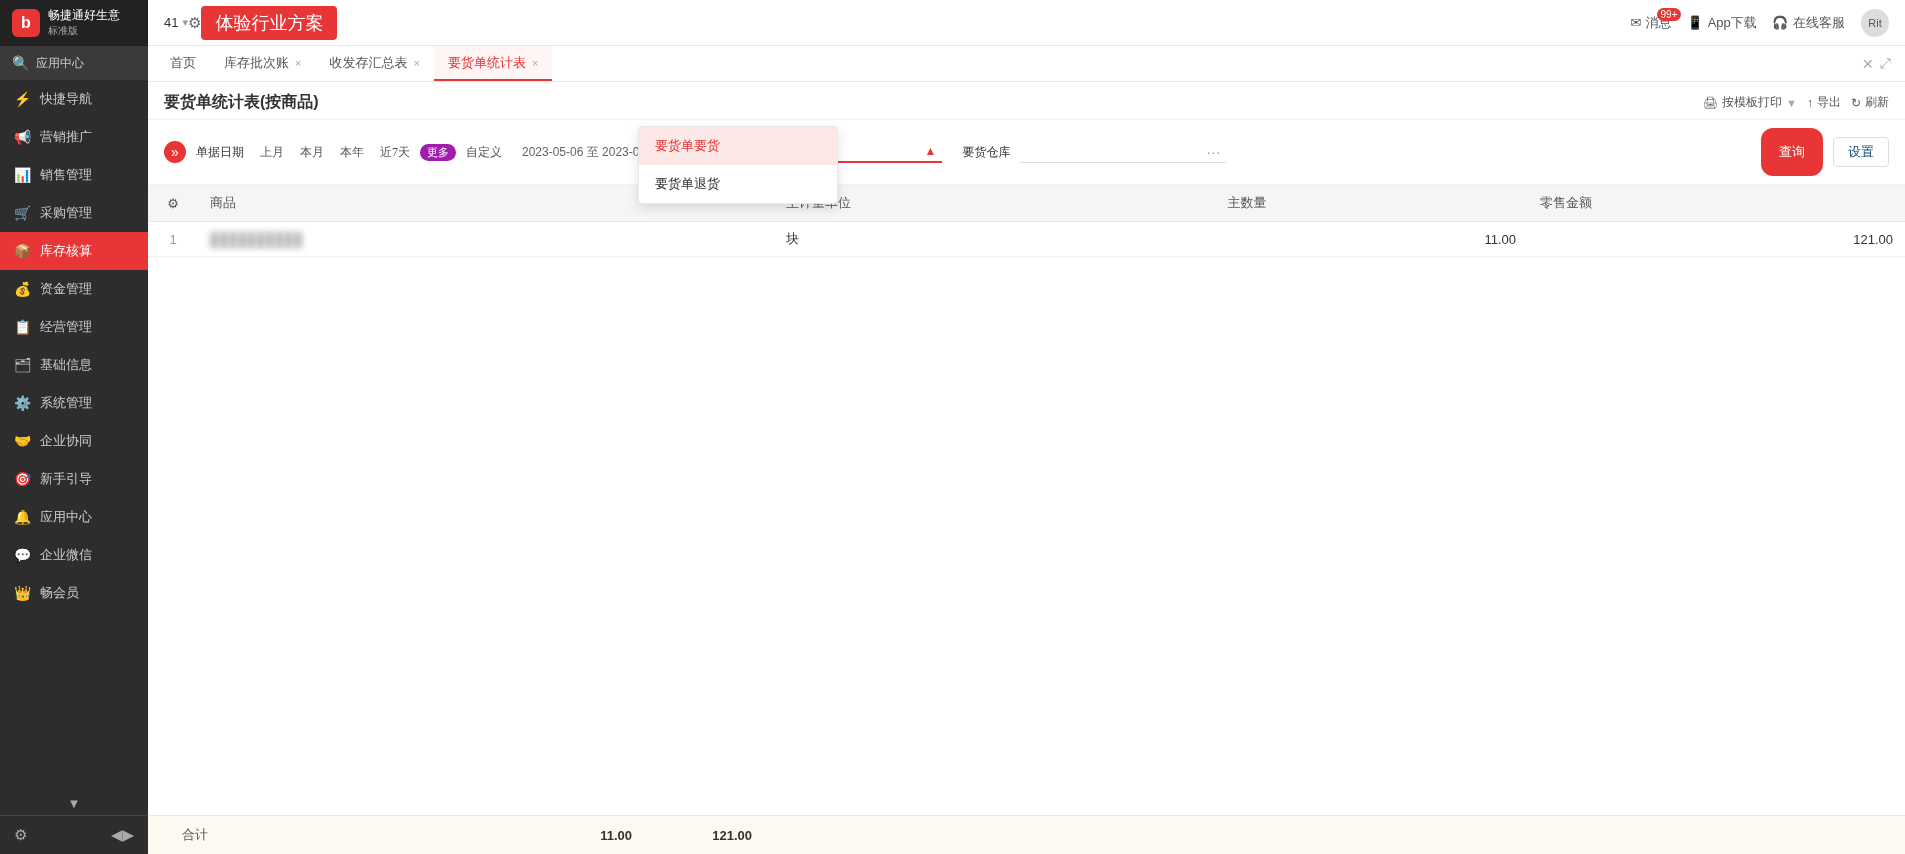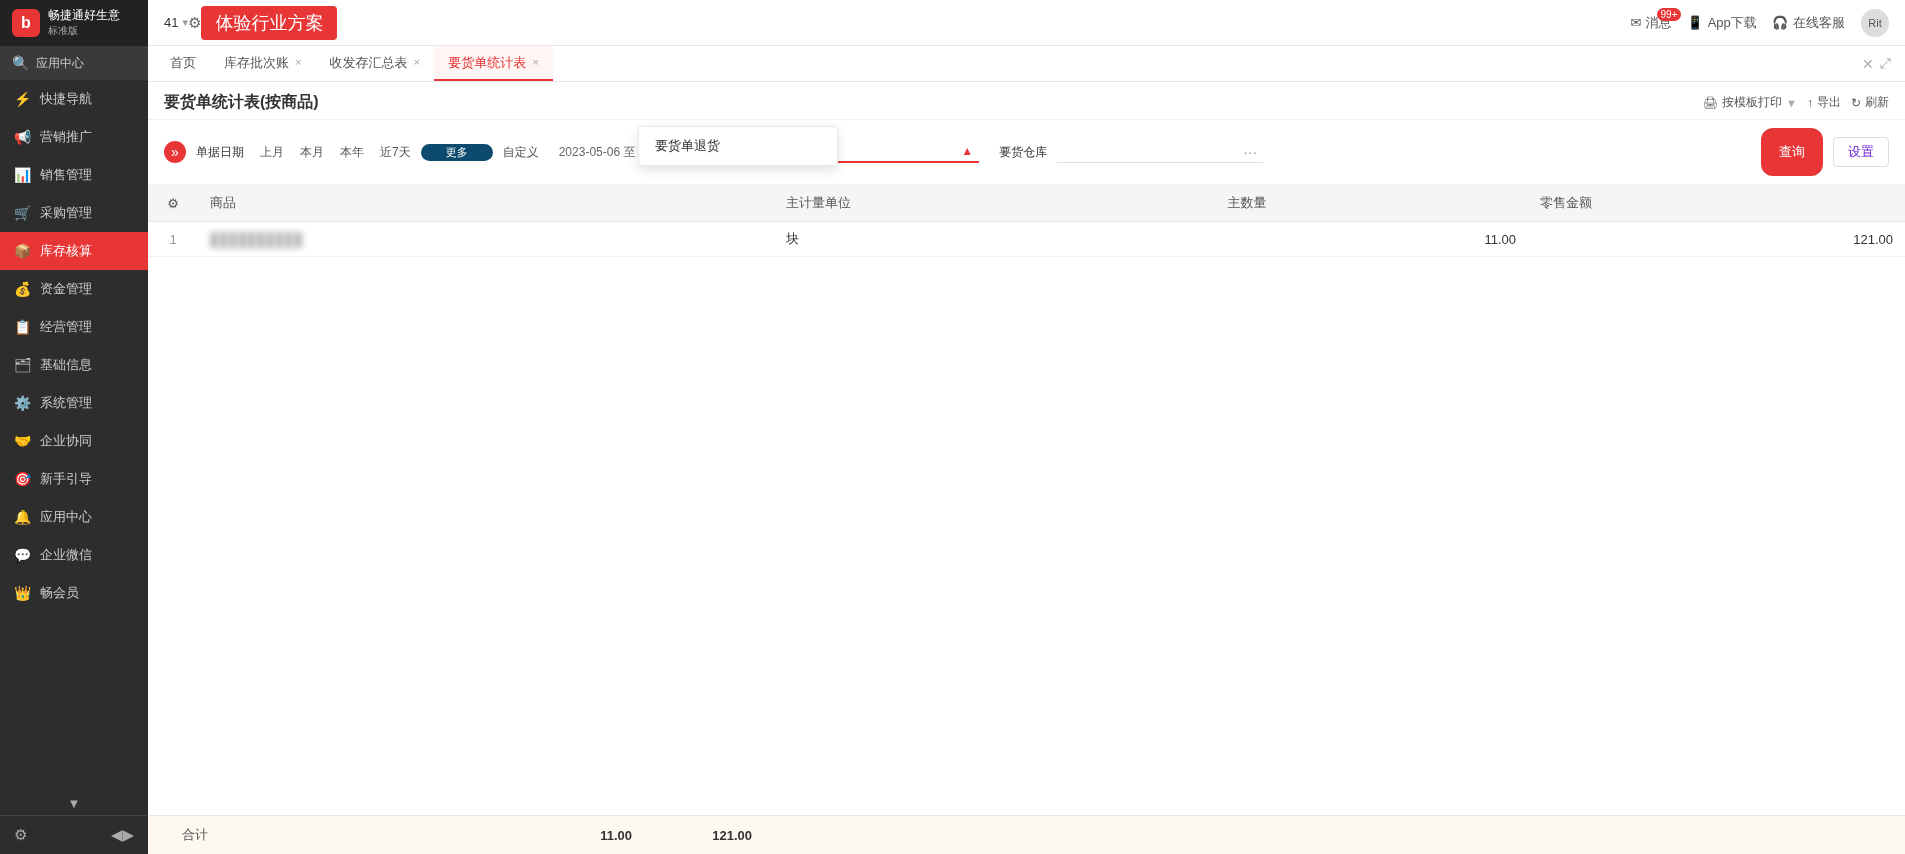--- a/index.html
+++ b/index.html
@@ -184,21 +184,20 @@
     .tab-item {
       display: flex;
       align-items: center;
       padding: 0 14px;
       font-size: 13px;
       cursor: pointer;
       color: #555;
       border-bottom: 2px solid transparent;
       white-space: nowrap;
       gap: 6px;
-      font-family: Liberation Mono, monospace;
     }
     .tab-item.active {
       color: #e83535;
       border-bottom: 2px solid #e83535;
       background: #fff5f5;
     }
     .tab-item .tab-close {
       color: #aaa;
       font-size: 11px;
     }
@@ -295,26 +294,27 @@
       gap: 4px;
     }
     .date-btn {
       font-size: 12px;
       color: #555;
       cursor: pointer;
       padding: 2px 6px;
       border-radius: 3px;
       background: none;
       border: none;
+      font-family: Liberation Serif, serif;
     }
     .date-btn.more {
-      background: #0c4a6e;
+      background: #a21caf;
       color: #fff;
       border-radius: 10px;
-      padding: 1px 25px;
+      padding: 1px 7px;
       font-size: 11px;
     }
     .date-range {
       font-size: 12px;
       color: #666;
       margin-left: 4px;
     }
     .filter-divider {
       width: 1px;
       height: 20px;
@@ -371,21 +371,21 @@
       color: #fff;
       border: none;
       border-radius: 12px;
       padding: 15px 18px;
       font-size: 13px;
       cursor: pointer;
       margin-left: auto;
     }
     .setup-btn {
       background: #fff;
-      color: #6d28d9;
+      color: #0c4a6e;
       border: 1px solid #ddd;
       border-radius: 4px;
       padding: 5px 14px;
       font-size: 13px;
       cursor: pointer;
     }
     .dropdown-menu {
       position: absolute;
       background: #fff;
       border: 1px solid #e8e8e8;
@@ -650,20 +650,21 @@
         <span class="filter-warehouse-label">要货仓库</span>
         <div class="filter-warehouse-input">
           <input type="text" style="">
           <span class="filter-dots">···</span>
         </div>
 
         <button class="query-btn">查询</button>
         <button class="setup-btn">设置</button>
 
         <div class="dropdown-menu">
+          <div class="dropdown-item selected">要货单要货</div>
           <div class="dropdown-item">要货单退货</div>
         </div>
       </div>
 
       <div class="table-wrapper">
         <table>
           <thead>
             <tr>
               <th>
                 <span>⚙</span>

